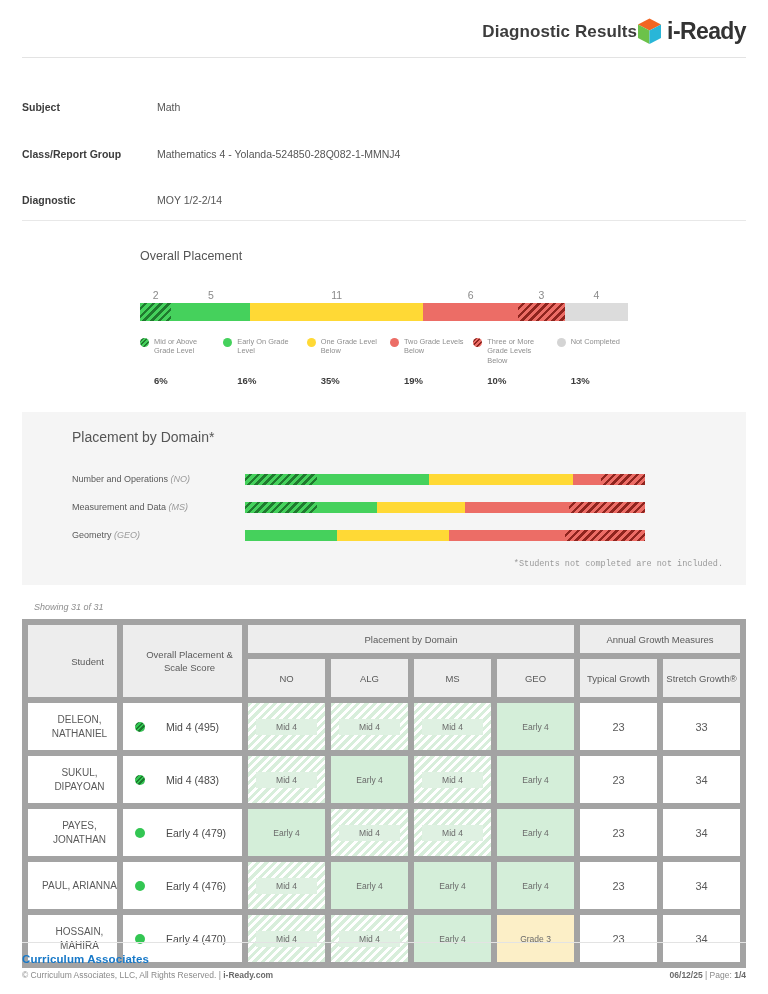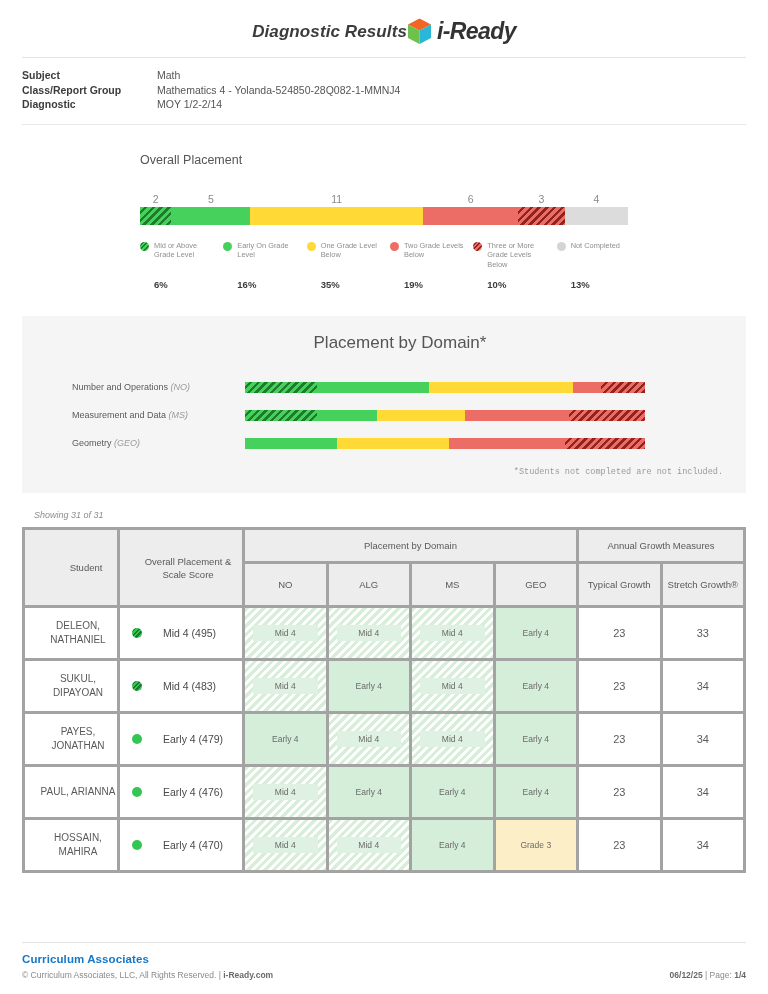--- a/index.html
+++ b/index.html
@@ -7,34 +7,33 @@
     width: 768px; height: 994px;
     background: #ffffff;
     font-family: "Liberation Sans", sans-serif;
     color: #4a4a4a;
     -webkit-font-smoothing: antialiased;
   }
   .page { position: relative; width: 768px; height: 994px; }
 
   
   .header {
-    display: flex; align-items: center; justify-content: center;
+    display: flex; align-items: center; justify-content: flex-end;
     padding: 18px 22px 12px 22px;
-    font-style: italic;
   }
   .report-title { font-size: 17px; font-weight: bold; color: #3c3c3c; letter-spacing: .1px; }
   .logo-wrap { display: flex; align-items: center; gap: 5px; }
   .logo-cube { width: 25px; height: 27px; display: block; }
   .logo-text { font-size: 23px; font-weight: bold; color: #333; letter-spacing: -.6px; }
 
   .hrule { height: 1px; background: #e3e3e3; margin: 0 22px; }
 
   
   .meta { padding: 10px 22px 0 22px; }
-  .meta-row { display: flex; font-size: 10.5px; line-height: 14.5px; }
+  .meta-row { display: flex; font-size: 10.5px; line-height: 14.5px; margin-top: 32px; }
   .meta-label { width: 135px; font-weight: bold; color: #3c3c3c; }
   .meta-value { color: #555; }
   .meta-rule { height: 1px; background: #e8e8e8; margin: 12px 22px 0 22px; }
 
   
   .overall { padding: 28px 0 0 0; }
   .section-title { font-size: 12.5px; color: #555; margin-left: 140px; }
 
   .bar-area { margin: 22px 0 0 140px; width: 488px; position: relative; }
   .bar-counts { display: flex; height: 16px; }
@@ -86,40 +85,40 @@
   .legend-label {
     font-size: 7.4px; color: #8e8e8e; line-height: 9.5px; margin-left: 5px; max-width: 62px;
   }
   .pcts { display: flex; margin: 10px 0 0 140px; width: 500px; }
   .pct { font-size: 9.5px; font-weight: bold; color: #3c3c3c; padding-left: 14px; }
 
   
   .domain-panel {
     margin: 26px 22px 0 22px; background: #f5f5f5; padding: 15px 18px 16px 18px;
   }
-  .domain-title { font-size: 17px; color: #555; margin: 2px 0 0 32px; text-align: center; }
+  .domain-title { font-size: 14px; color: #555; margin: 2px 0 0 32px; }
   .domain-rows { margin-top: 20px; }
   .domain-row { display: flex; align-items: center; height: 28px; }
   .domain-name { width: 205px; font-size: 9px; color: #5a5a5a; padding-left: 32px; }
   .domain-name em { color: #9a9a9a; font-style: italic; }
   .domain-bar { display: flex; height: 11px; width: 400px; }
   .domain-note {
     font-size: 8.5px; color: #9a9a9a; text-align: right; margin-top: 10px; padding-right: 5px; font-family: Liberation Mono, monospace;
   }
 
   
   .showing {
     font-size: 9px; color: #8e8e8e; font-style: italic; margin: 17px 0 7px 34px;
   }
 
   
   .tbl-wrap { margin: 0 22px; }
   table.results { width: 100%; border-collapse: collapse; table-layout: fixed; }
   table.results th, table.results td {
-    border: 3px solid #a3a3a3; text-align: center; color: #5a5a5a;
+    border: 6px solid #a3a3a3; text-align: center; color: #5a5a5a;
   }
   thead th { background: #ededed; font-weight: normal; font-size: 9.5px; line-height: 13px; }
   th.student-head { width: 95px; text-align: left; padding-left: 30px; }
   th.overall-head { width: 125px; text-align: left; padding-left: 14px; margin-top: 12px; }
   th.group-head { font-size: 9.5px; height: 34px; }
   th.sub-head { height: 44px; font-size: 9.5px; }
   th.dom-col { width: 92px; }
   th.growth-col { width: 66px; }
 
   tbody td { height: 53px; font-size: 10.5px; }

